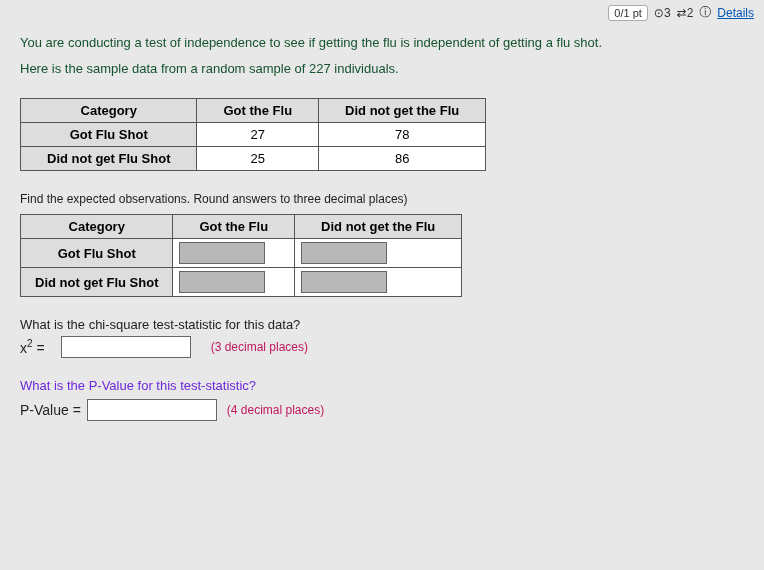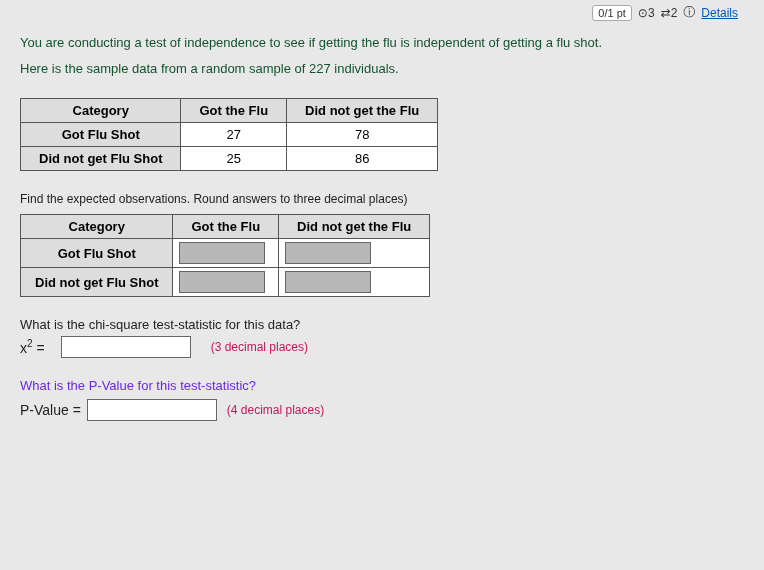--- a/index.html
+++ b/index.html
@@ -15,21 +15,21 @@
     .page {
       background: #e8e8e8;
       width: 764px;
       min-height: 570px;
       padding: 10px 20px 20px 20px;
       position: relative;
     }
     .top-bar {
       position: absolute;
       top: 4px;
-      right: 26px;
+      right: 10px;
       display: flex;
       align-items: center;
       gap: 6px;
       font-size: 12px;
       color: #333;
     }
     .score-badge {
       background: #fff;
       border: 1px solid #aaa;
       border-radius: 3px;
@@ -54,21 +54,21 @@
       margin-bottom: 6px;
       line-height: 1.4;
     }
     table {
       border-collapse: collapse;
       background: #fff;
       font-size: 13px;
     }
     table th, table td {
       border: 1px solid #555;
-      padding: 4px 18px;
+      padding: 4px 26px;
       text-align: left;
       white-space: nowrap;
     }
     table th {
       font-weight: bold;
       background: #ddd;
       text-align: center;
     }
     table td.category-col {
       font-weight: bold;

